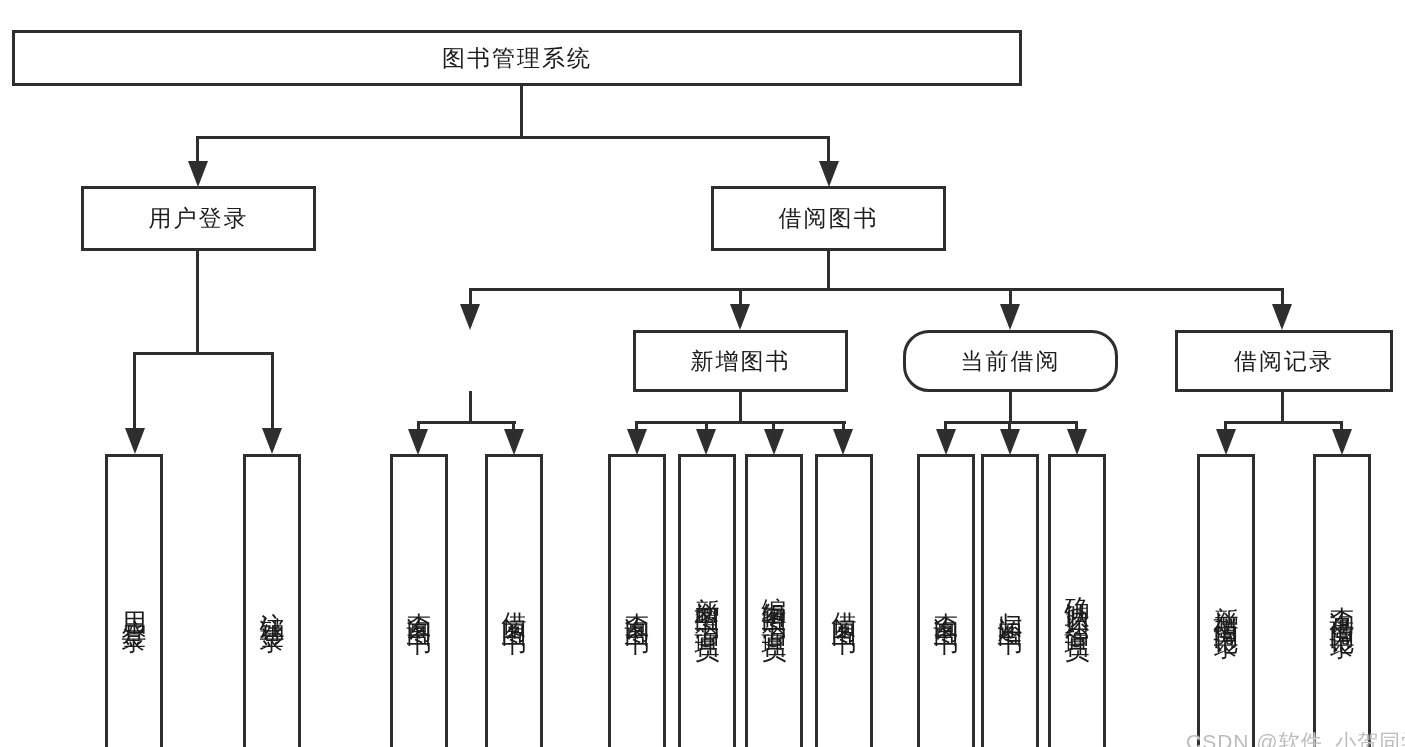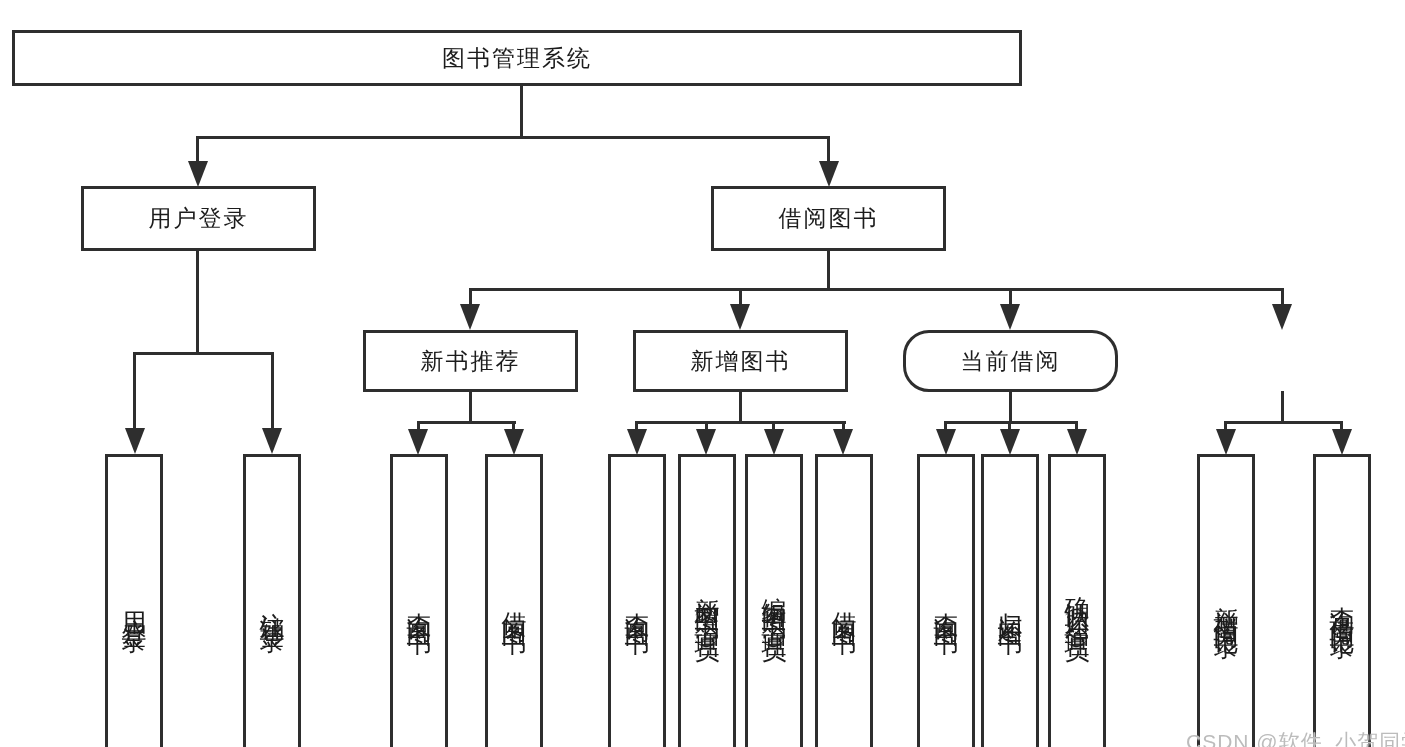--- a/index.html
+++ b/index.html
@@ -78,23 +78,23 @@
   <div class="hline" style="left:469px;top:271px;width:815px;"></div>
   <div class="vline" style="left:469px;top:271px;height:20px;"></div>
   <div class="ahead" style="left:460px;top:287px;"></div>
   <div class="vline" style="left:739px;top:271px;height:20px;"></div>
   <div class="ahead" style="left:730px;top:287px;"></div>
   <div class="vline" style="left:1009px;top:271px;height:20px;"></div>
   <div class="ahead" style="left:1000px;top:287px;"></div>
   <div class="vline" style="left:1281px;top:271px;height:20px;"></div>
   <div class="ahead" style="left:1272px;top:287px;"></div>
 
-  <div class="node" style="left:363px;top:313px;width:215px;height:62px;">新书推荐</div>
   <div class="node" style="left:633px;top:313px;width:215px;height:62px;">新增图书</div>
   <div class="node" style="left:903px;top:313px;width:215px;height:62px;border-radius:26px;">当前借阅</div>
+  <div class="node" style="left:1175px;top:313px;width:218px;height:62px;">借阅记录</div>
 
   <div class="vline" style="left:469px;top:374px;height:33px;"></div>
   <div class="hline" style="left:417px;top:404px;width:99px;"></div>
   <div class="vline" style="left:417px;top:404px;height:12px;"></div>
   <div class="ahead" style="left:408px;top:412px;"></div>
   <div class="vline" style="left:512px;top:404px;height:12px;"></div>
   <div class="ahead" style="left:504px;top:412px;"></div>
 
   <div class="vline" style="left:739px;top:374px;height:33px;"></div>
   <div class="hline" style="left:635px;top:404px;width:211px;"></div>

